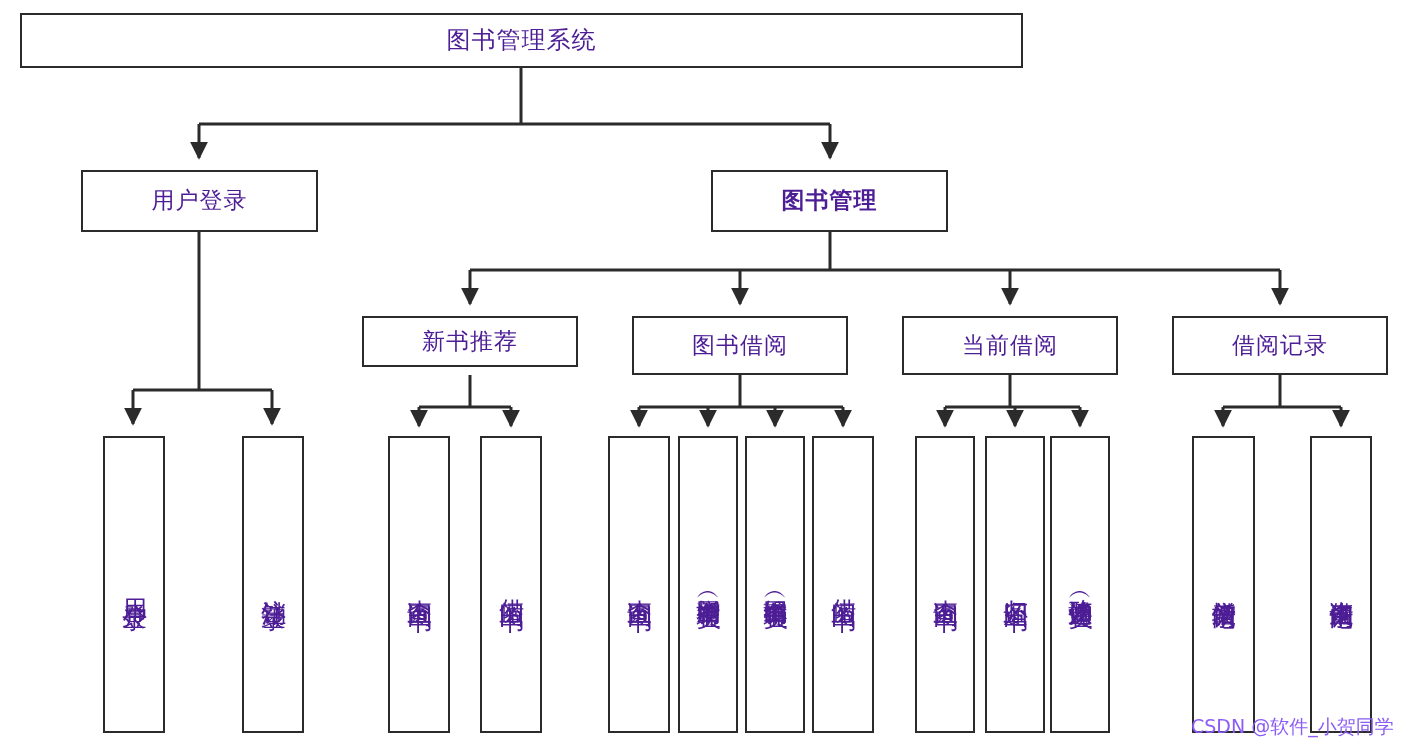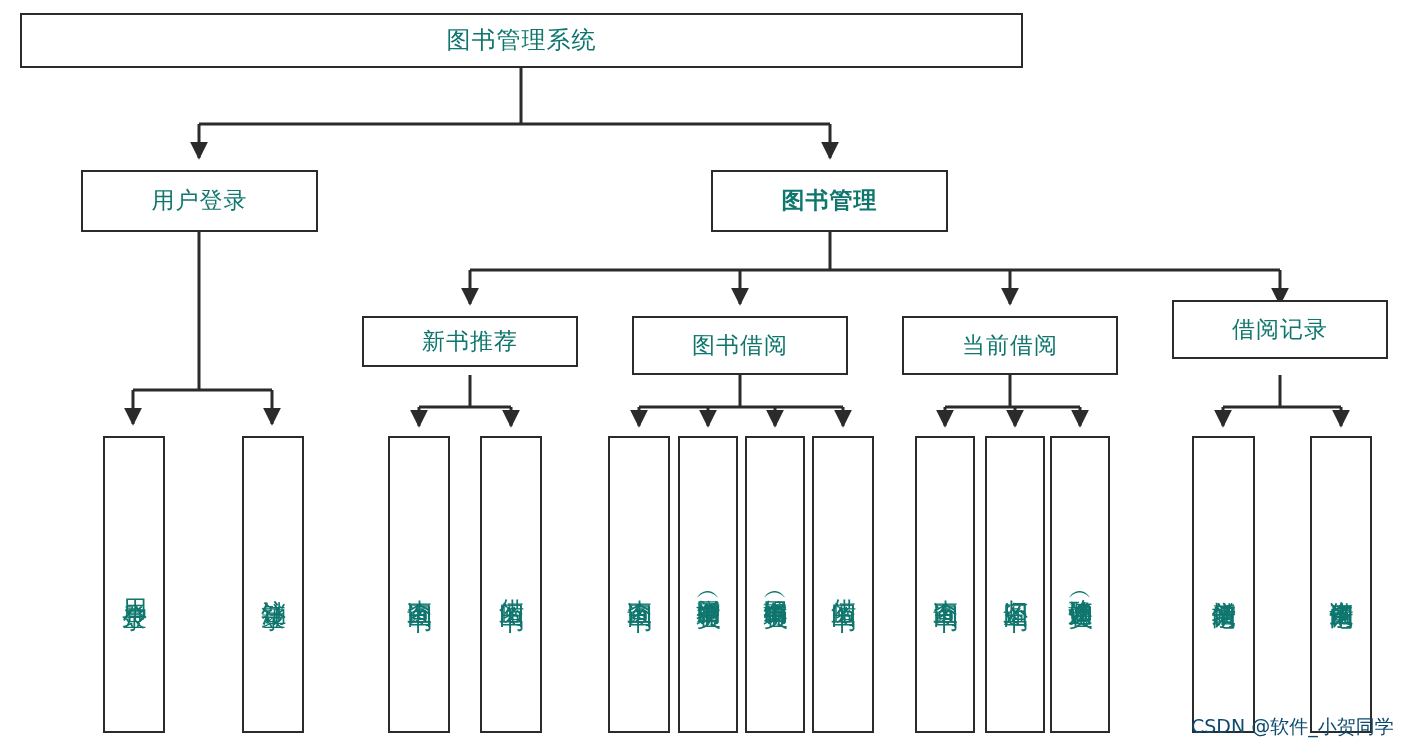--- a/index.html
+++ b/index.html
@@ -28,21 +28,21 @@
   }
   .node {
     position: absolute;
     box-sizing: border-box;
     border: 2px solid #2b2b2b;
     background: #ffffff;
     display: flex;
     align-items: center;
     justify-content: center;
     text-align: left;
-    color: #0f766e;
+    color: #4c1d95;
   }
   .node .node-label {
     display: block;
     line-height: 1.18;
   }
   
   .node.horiz .node-label {
     font-size: 23px;
     letter-spacing: 1px;
     white-space: nowrap;
@@ -65,21 +65,21 @@
   }
   .node.vert.narrow .node-label {
     font-size: 24px;
     letter-spacing: 1px;
   }
   #watermark {
     position: absolute;
     left: 1191px;
     top: 714px;
     font-size: 19px;
-    color: #0c4a6e;
+    color: #8b5cf6;
     white-space: nowrap;
     font-family: "DejaVu Sans", "Liberation Sans", sans-serif;
   }
 </style>
 </head>
 <body>
 
 <div id="diagram-canvas">
 
   <svg id="edge-layer" viewBox="0 0 1405 747" width="1405" height="747">
@@ -145,21 +145,21 @@
 
   <div class="node horiz" style="left:362px; top:316px; width:216px; height:51px;">
     <span class="node-label">新书推荐</span>
   </div>
   <div class="node horiz" style="left:632px; top:316px; width:216px; height:59px;">
     <span class="node-label">图书借阅</span>
   </div>
   <div class="node horiz" style="left:902px; top:316px; width:216px; height:59px;">
     <span class="node-label">当前借阅</span>
   </div>
-  <div class="node horiz" style="left:1172px; top:300px; width:216px; height:59px;">
+  <div class="node horiz" style="left:1172px; top:316px; width:216px; height:59px;">
     <span class="node-label">借阅记录</span>
   </div>
 
   <div class="node vert" style="left:103px; top:436px; width:62px; height:297px;">
     <span class="node-label">用户登录</span>
   </div>
   <div class="node vert" style="left:242px; top:436px; width:62px; height:297px;">
     <span class="node-label">注销登录</span>
   </div>
   <div class="node vert" style="left:388px; top:436px; width:62px; height:297px;">

